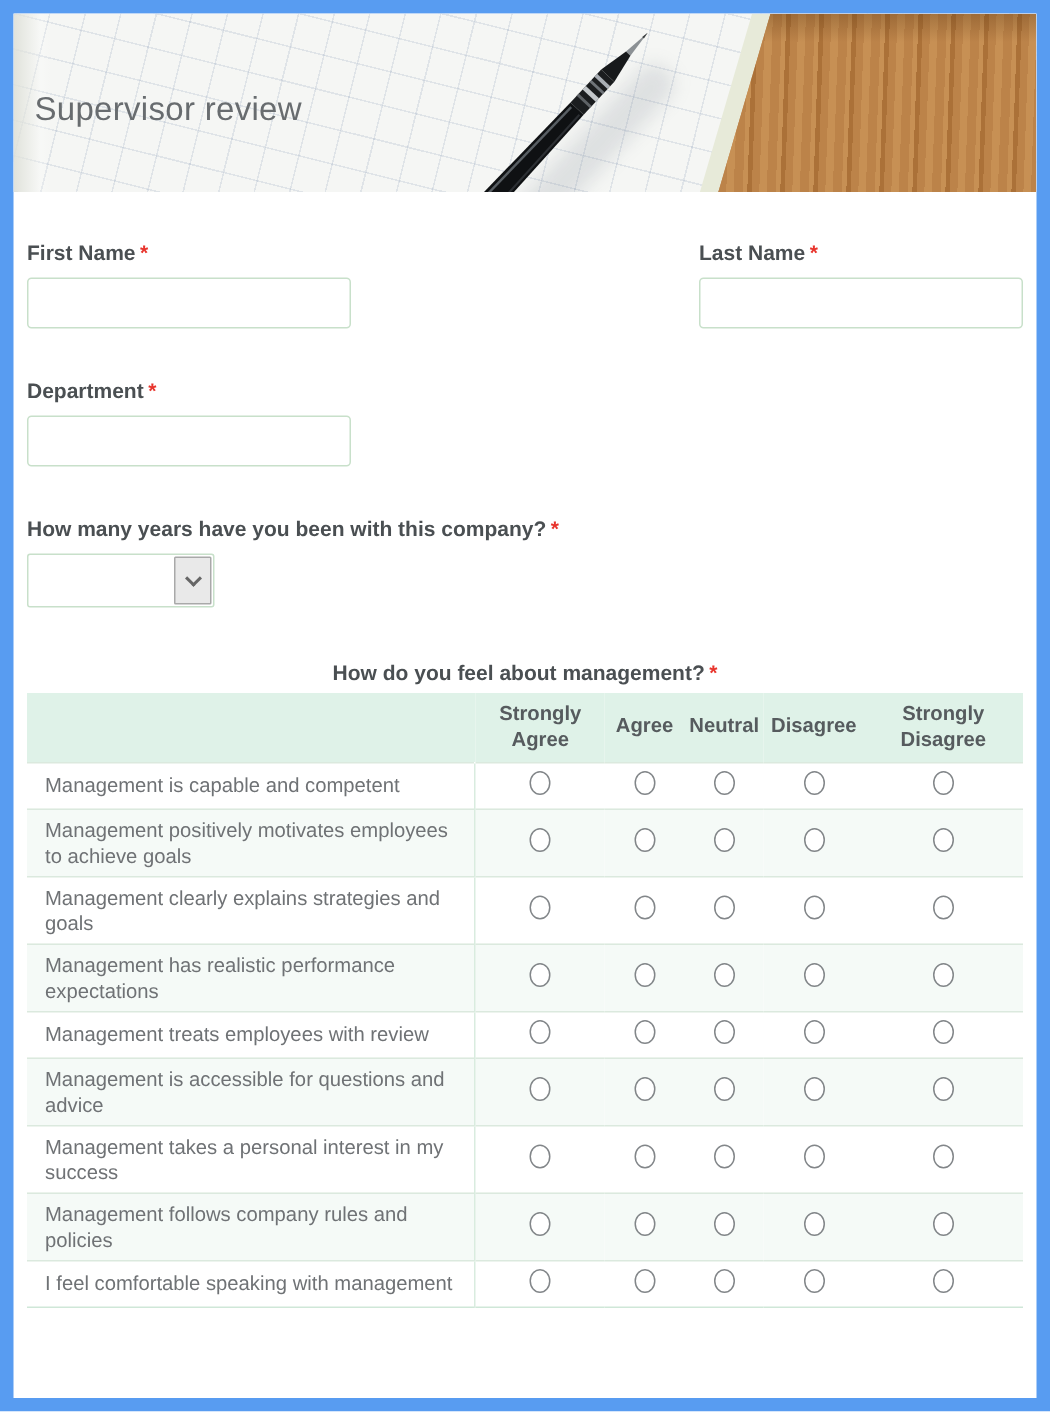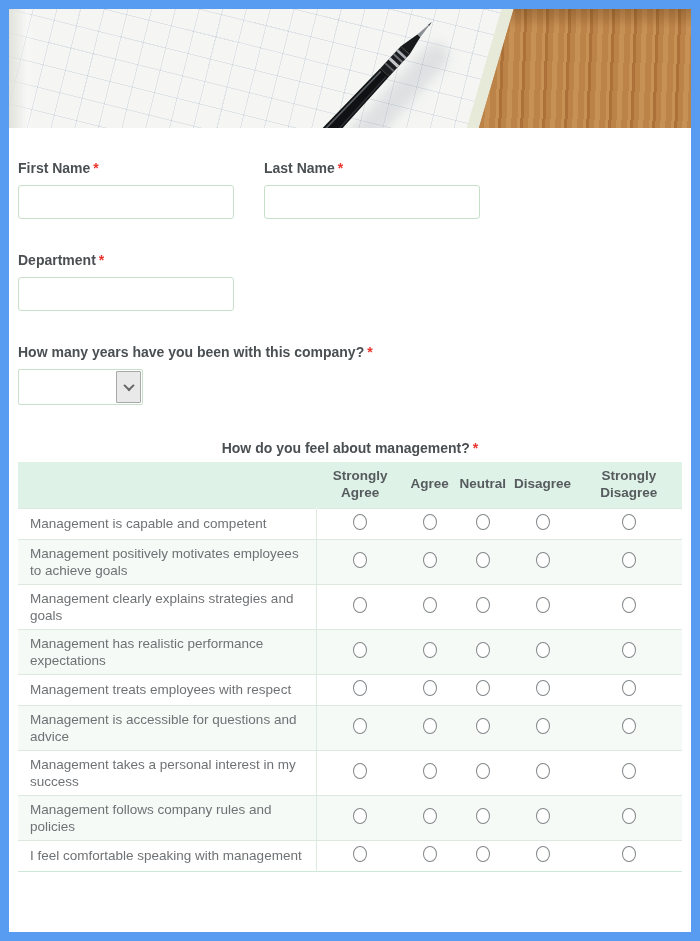--- a/index.html
+++ b/index.html
@@ -59,21 +59,21 @@
     position:absolute;left:14px;top:51px;
     font-size:22px;color:#686c6f;letter-spacing:.2px;
   }
   
   .content{padding:0 9px;}
   .field-label{
     font-size:14px;font-weight:bold;color:var(--label-color);
     margin-bottom:9px;
   }
   .req{color:var(--asterisk);font-weight:bold;margin-left:3px;}
-  .row-two-col{display:flex;gap:30px;margin-top:32px;}
+  .row-two-col{display:flex;gap:30px;margin-top:32px;justify-content:space-between;}
   .col{width:216px;}
   .text-input{
     width:216px;height:34px;border:1px solid var(--input-border);
     border-radius:3px;background:#fff;outline:none;
     font-size:14px;color:#444;padding:0 8px;
     font-family:"Liberation Sans","DejaVu Sans",sans-serif;
   }
   .block{margin-top:33px;}
   .block-years{}
   .select-box{
@@ -160,20 +160,21 @@
         <rect x="-6" y="47" width="12" height="3.2" fill="#d6dadd" opacity="0.9"></rect>
         <rect x="-6" y="54" width="12" height="2" fill="#6f7478" opacity="0.8"></rect>
         <polygon points="-6,62 6,62 7.5,150 -7.5,150" fill="#0f1113"></polygon>
         <line x1="-3.5" y1="64" x2="-4.8" y2="148" stroke="#585e63" stroke-width="1.6"></line>
         <line x1="4" y1="64" x2="5.2" y2="148" stroke="#2c2f33" stroke-width="1.4"></line>
         <polygon points="-7.5,150 7.5,150 8.6,245 -8.6,245" fill="#121416"></polygon>
         <line x1="-5" y1="152" x2="-5.9" y2="243" stroke="#4a4f54" stroke-width="2"></line>
         <line x1="6" y1="152" x2="6.8" y2="243" stroke="#303438" stroke-width="1.6"></line>
       </g>
     </svg>
+    <div class="banner-title">Supervisor review</div>
   </div>
 
   <div class="content">
 
     <div class="row-two-col">
       <div class="col">
         <div class="field-label">
           <span>First Name</span><span class="req">*</span>
         </div>
         <input class="text-input" type="text" value="" style="">
@@ -256,21 +257,21 @@
           </tr>
           <tr>
             <td class="lbl">Management has realistic performance expectations</td>
             <td class="opt"><span class="radio"></span></td>
             <td class="opt"><span class="radio"></span></td>
             <td class="opt"><span class="radio"></span></td>
             <td class="opt"><span class="radio"></span></td>
             <td class="opt"><span class="radio"></span></td>
           </tr>
           <tr>
-            <td class="lbl">Management treats employees with respect</td>
+            <td class="lbl">Management treats employees with review</td>
             <td class="opt"><span class="radio"></span></td>
             <td class="opt"><span class="radio"></span></td>
             <td class="opt"><span class="radio"></span></td>
             <td class="opt"><span class="radio"></span></td>
             <td class="opt"><span class="radio"></span></td>
           </tr>
           <tr>
             <td class="lbl">Management is accessible for questions and advice</td>
             <td class="opt"><span class="radio"></span></td>
             <td class="opt"><span class="radio"></span></td>

